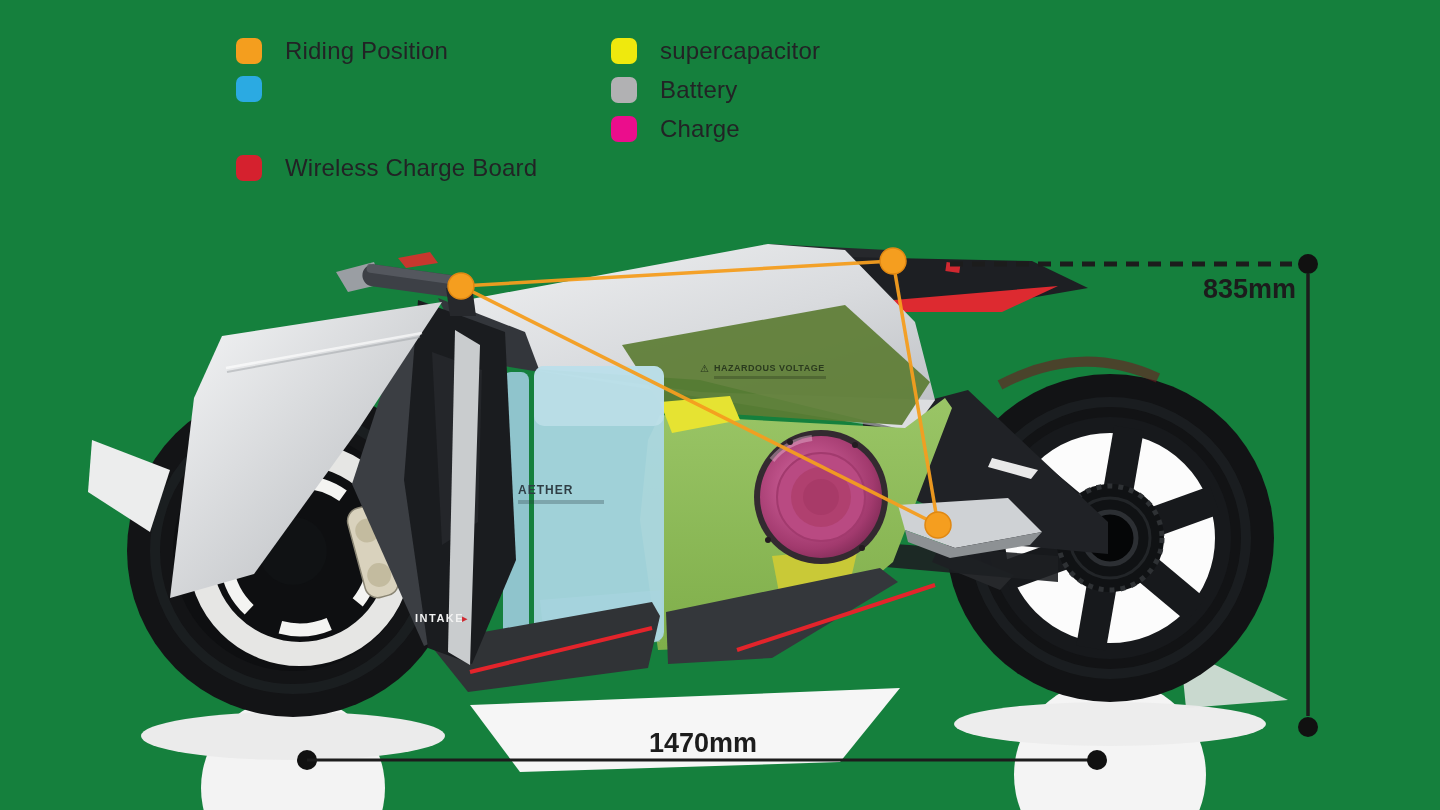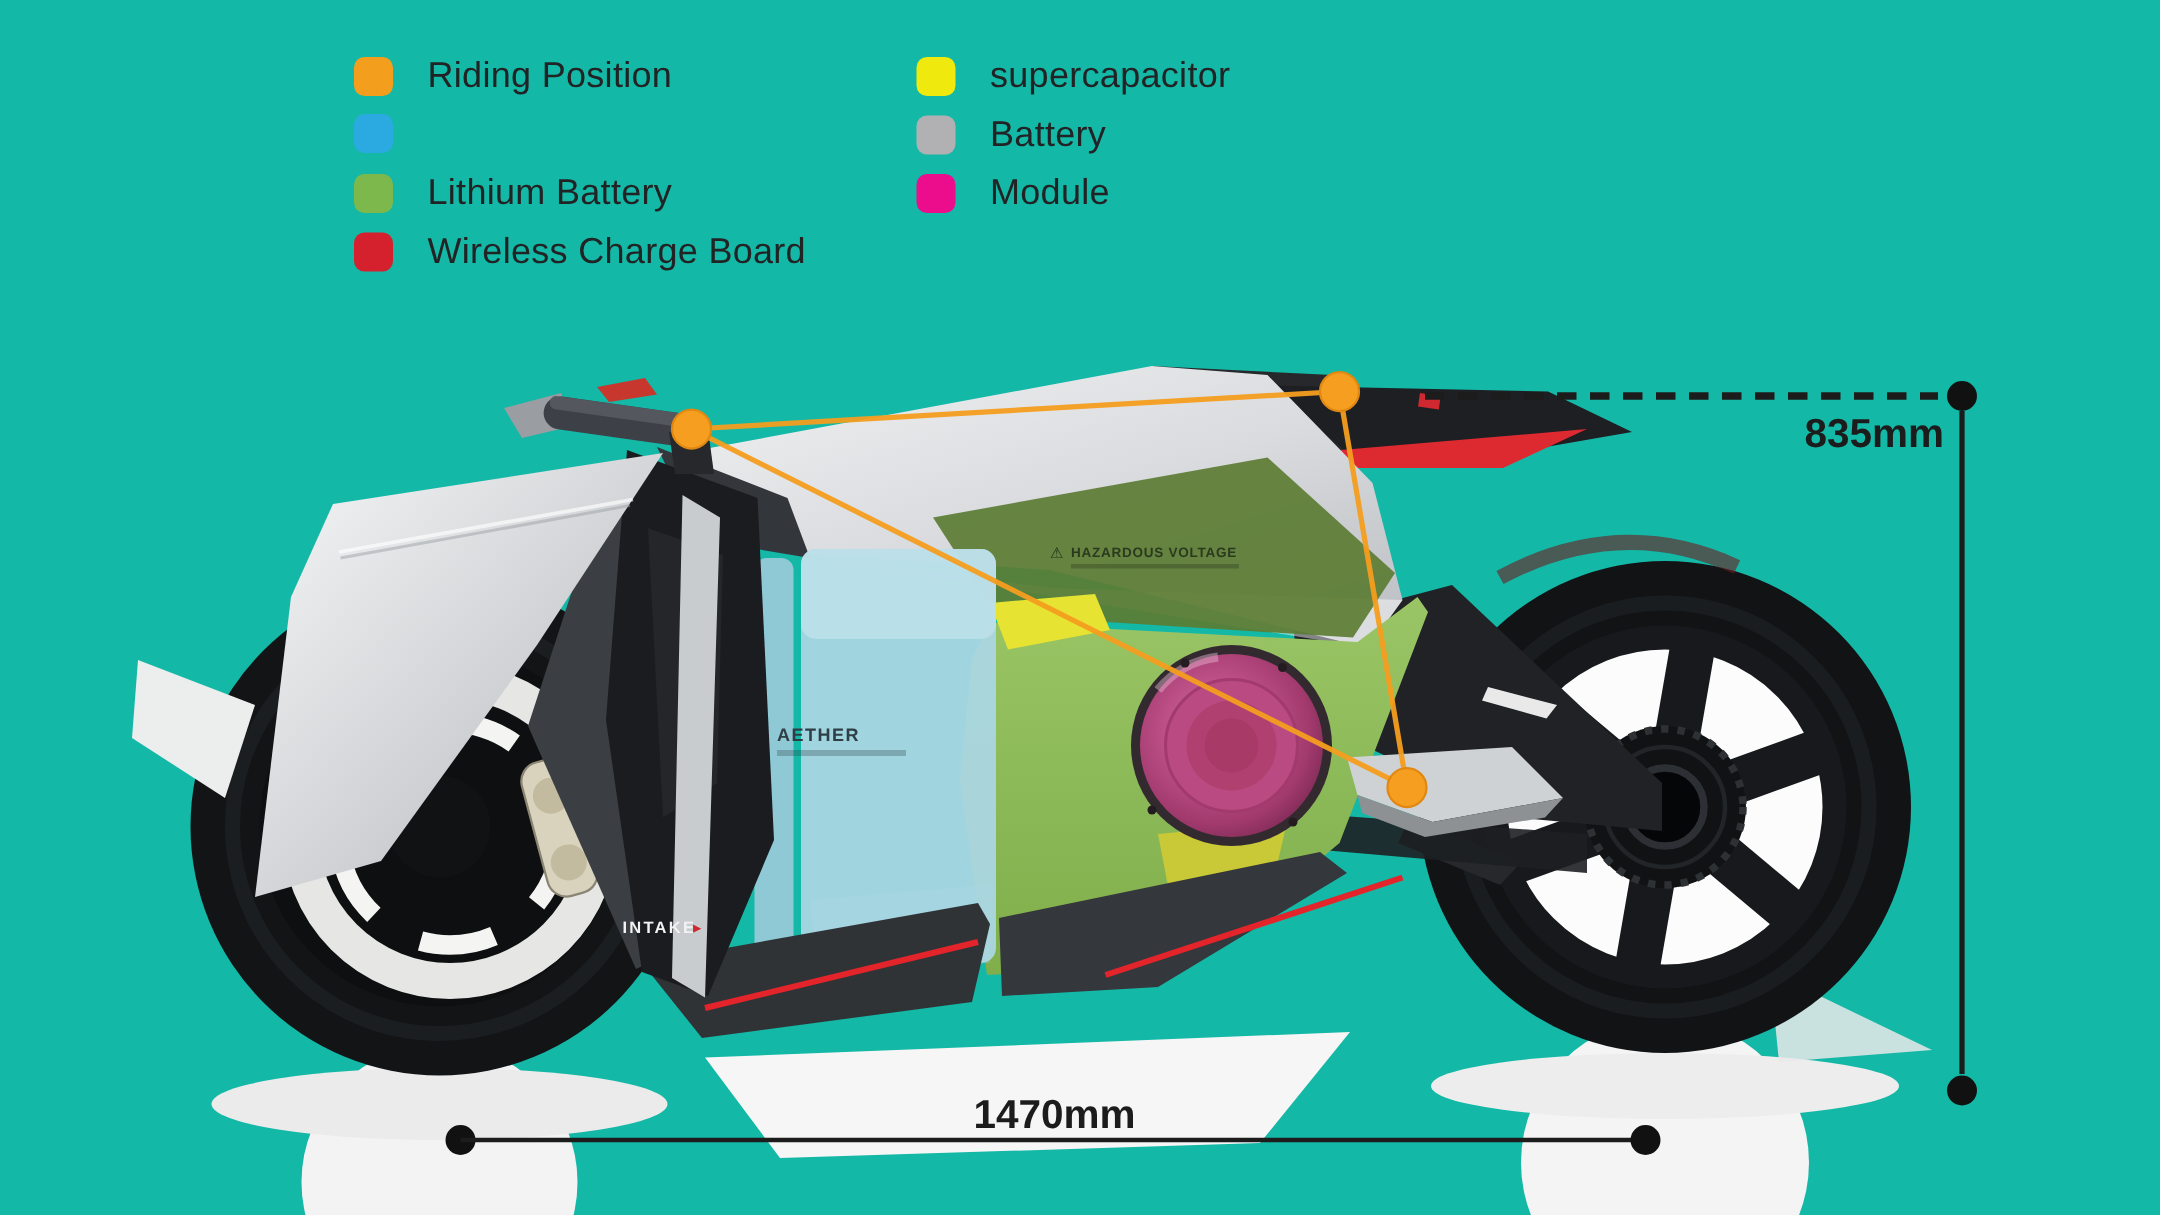--- a/index.html
+++ b/index.html
@@ -1,55 +1,51 @@
 <!DOCTYPE html>
 <html><head>
 <meta charset="utf-8">
 <style>
   html,body{margin:0;padding:0;background:#fff;width:1440px;height:810px;overflow:hidden;
             font-family:"Liberation Sans",sans-serif;}
-  #stage{position:relative;width:1440px;height:810px;background:#14b8a6;text-decoration:underline;}
+  #stage{position:relative;width:1440px;height:810px;background:#15803d;text-decoration:underline;}
   #bike-svg{position:absolute;left:0;top:0;}
   .legend-row{position:absolute;display:flex;align-items:center;gap:23px;}
   .swatch{width:26px;height:26px;border-radius:7px;flex:0 0 auto;}
   .legend-label{font-size:24px;color:#222325;white-space:nowrap;letter-spacing:.2px;}
   svg text{font-family:"Liberation Sans",sans-serif;}
   .dim-text{font-size:27px;fill:#1c1c1c;font-weight:bold;}
 </style>
 </head>
 <body>
 
 <div id="stage">
 
   <div class="legend-row" style="left:236px;top:37px">
     <div class="swatch" style="background: rgb(244, 158, 30);"></div>
     <div class="legend-label">Riding Position</div>
   </div>
   <div class="legend-row" style="left:236px;top:76px">
     <div class="swatch" style="background: rgb(43, 170, 226);"></div>
   </div>
-  <div class="legend-row" style="left:236px;top:115px">
-    <div class="swatch" style="background: rgb(125, 184, 76);"></div>
-    <div class="legend-label">Lithium Battery</div>
-  </div>
   <div class="legend-row" style="left:236px;top:154px">
     <div class="swatch" style="background: rgb(213, 33, 46);"></div>
     <div class="legend-label">Wireless Charge Board</div>
   </div>
   <div class="legend-row" style="left:611px;top:37px">
     <div class="swatch" style="background: rgb(239, 233, 13);"></div>
     <div class="legend-label">supercapacitor</div>
   </div>
   <div class="legend-row" style="left:611px;top:76px">
     <div class="swatch" style="background: rgb(177, 177, 179);"></div>
     <div class="legend-label">Battery</div>
   </div>
   <div class="legend-row" style="left:611px;top:115px">
     <div class="swatch" style="background: rgb(235, 13, 140);"></div>
-    <div class="legend-label">Module</div>
+    <div class="legend-label">Charge</div>
   </div>
 
   <svg id="bike-svg" width="1440" height="810" viewBox="0 0 1440 810">
     <defs>
       <linearGradient id="gFender" x1="0" y1="0" x2="1" y2="1">
         <stop offset="0" stop-color="#f6f7f8"></stop>
           <stop offset="1" stop-color="#b2b5b9"></stop>
       </linearGradient>
       <linearGradient id="gBody" x1="0" y1="0" x2="0.8" y2="1">
         <stop offset="0" stop-color="#f0f1f2"></stop>

